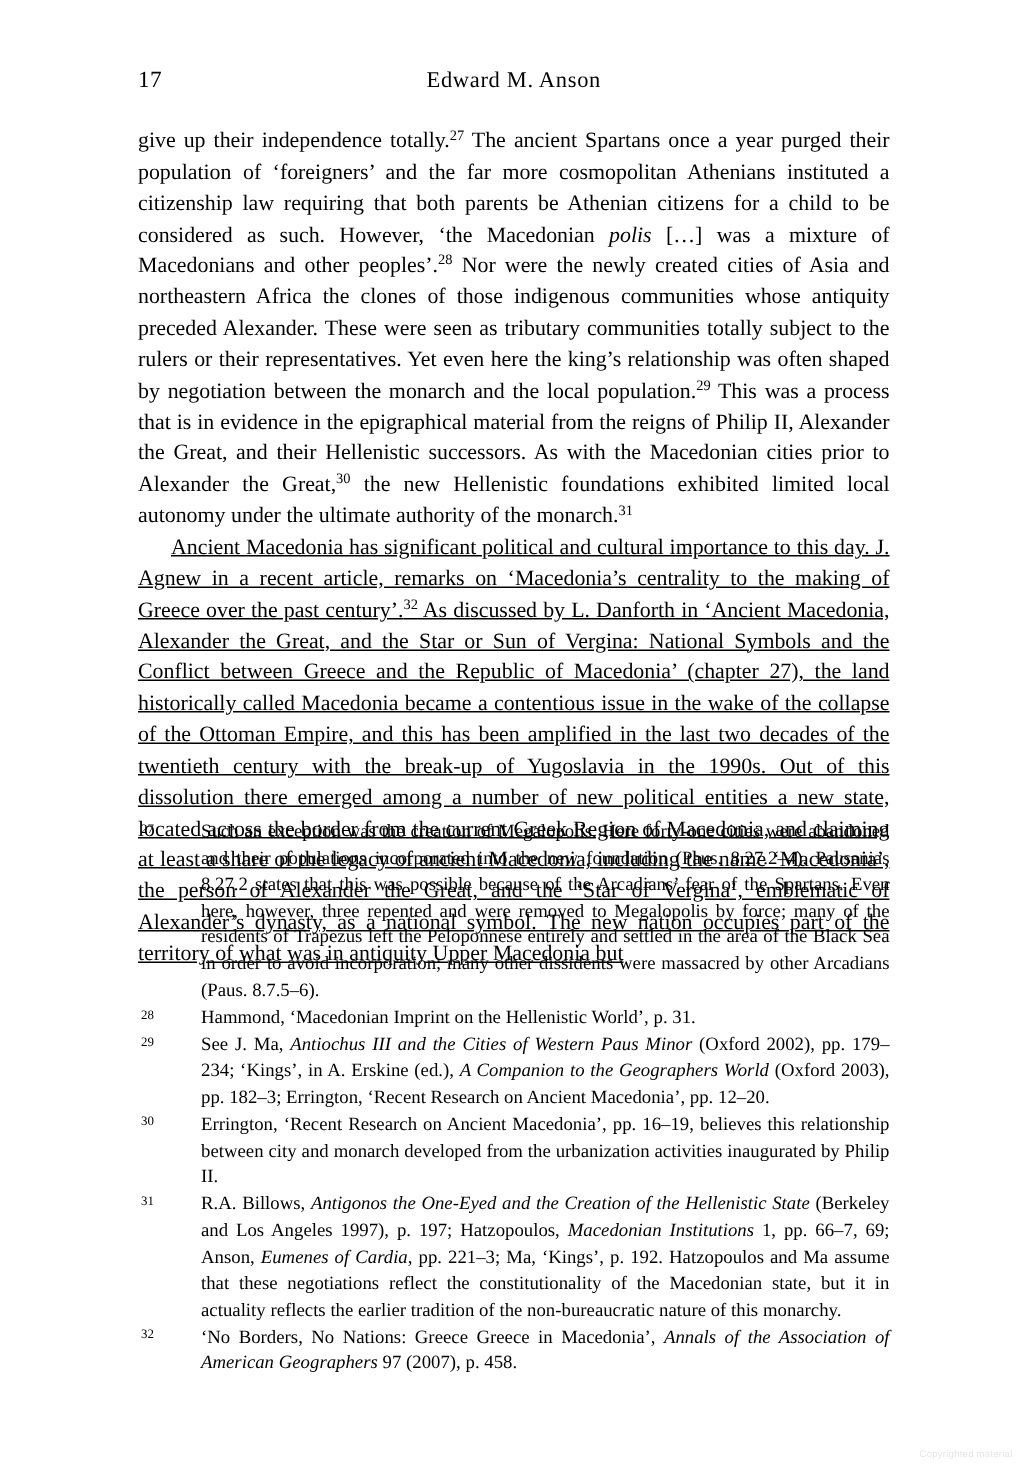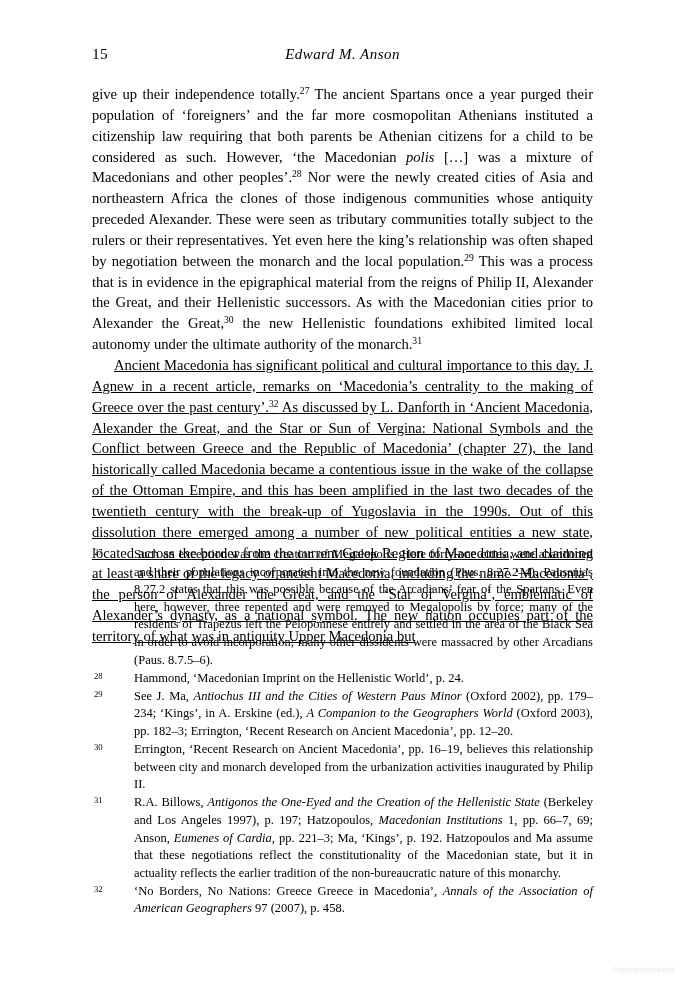--- a/index.html
+++ b/index.html
@@ -35,21 +35,20 @@
     font-size: 15.5px;
     line-height: 20px;
     letter-spacing: 0.2px;
   }
   .head-title {
     position: absolute;
     left: 0;
     top: 0;
     width: 501px;
     text-align: center;
-    font-style: italic;
     font-size: 15px;
     line-height: 20px;
     letter-spacing: 0.45px;
   }
 
   
   .body-block {
     position: absolute;
     left: 92px;
     top: 84px;
@@ -120,37 +119,37 @@
     letter-spacing: 0.15px;
     color: #e6e6e6;
   }
 </style>
 </head>
 <body>
 
 <div class="page">
 
   <div class="running-head">
-    <span class="folio">15</span>
+    <span class="folio">17</span>
     <span class="head-title">Edward M. Anson</span>
   </div>
 
   <div class="body-block" id="body-block">
       <p class="para"><span>give up their independence totally.</span><sup>27</sup><span> The ancient Spartans once a year purged their population of ‘foreigners’ and the far more cosmopolitan Athenians instituted a citizenship law requiring that both parents be Athenian citizens for a child to be considered as such. However, ‘the Macedonian </span><i>polis</i><span> […] was a mixture of Macedonians and other peoples’.</span><sup>28</sup><span> Nor were the newly created cities of Asia and northeastern Africa the clones of those indigenous communities whose antiquity preceded Alexander. These were seen as tributary communities totally subject to the rulers or their representatives. Yet even here the king’s relationship was often shaped by negotiation between the monarch and the local population.</span><sup>29</sup><span> This was a process that is in evidence in the epigraphical material from the reigns of Philip II, Alexander the Great, and their Hellenistic successors. As with the Macedonian cities prior to Alexander the Great,</span><sup>30</sup><span> the new Hellenistic foundations exhibited limited local autonomy under the ultimate authority of the monarch.</span><sup>31</sup></p>
       <p class="para indent"><span>Ancient Macedonia has significant political and cultural importance to this day. J. Agnew in a recent article, remarks on ‘Macedonia’s centrality to the making of Greece over the past century’.</span><sup>32</sup><span> As discussed by L. Danforth in ‘Ancient Macedonia, Alexander the Great, and the Star or Sun of Vergina: National Symbols and the Conflict between Greece and the Republic of Macedonia’ (chapter 27), the land historically called Macedonia became a contentious issue in the wake of the collapse of the Ottoman Empire, and this has been amplified in the last two decades of the twentieth century with the break-up of Yugoslavia in the 1990s. Out of this dissolution there emerged among a number of new political entities a new state, located across the border from the current Greek Region of Macedonia, and claiming at least a share of the legacy of ancient Macedonia, including the name ‘Macedonia’, the person of Alexander the Great, and the ‘Star of Vergina’, emblematic of Alexander’s dynasty, as a national symbol. The new nation occupies part of the territory of what was in antiquity Upper Macedonia but</span></p>
     </div>
 
   <div class="footnotes" id="footnote-block">
       <div class="fn">
         <span class="fn-num">27</span>
         <span class="fn-body"><span>Such an exception was the creation of Megalopolis. Here forty-one cities were abandoned and their populations incorporated into the new foundation (Paus. 8.27.2–4). Pausanias 8.27.2 states that this was possible because of the Arcadians’ fear of the Spartans. Even here, however, three repented and were removed to Megalopolis by force; many of the residents of Trapezus left the Peloponnese entirely and settled in the area of the Black Sea in order to avoid incorporation; many other dissidents were massacred by other Arcadians (Paus. 8.7.5–6).</span></span>
       </div>
       <div class="fn">
         <span class="fn-num">28</span>
-        <span class="fn-body"><span>Hammond, ‘Macedonian Imprint on the Hellenistic World’, p. 24.</span></span>
+        <span class="fn-body"><span>Hammond, ‘Macedonian Imprint on the Hellenistic World’, p. 31.</span></span>
       </div>
       <div class="fn">
         <span class="fn-num">29</span>
         <span class="fn-body"><span>See J. Ma, </span><i>Antiochus III and the Cities of Western Paus Minor</i><span> (Oxford 2002), pp. 179–234; ‘Kings’, in A. Erskine (ed.), </span><i>A Companion to the Geographers World</i><span> (Oxford 2003), pp. 182–3; Errington, ‘Recent Research on Ancient Macedonia’, pp. 12–20.</span></span>
       </div>
       <div class="fn">
         <span class="fn-num">30</span>
         <span class="fn-body"><span>Errington, ‘Recent Research on Ancient Macedonia’, pp. 16–19, believes this relationship between city and monarch developed from the urbanization activities inaugurated by Philip II.</span></span>
       </div>
       <div class="fn">

